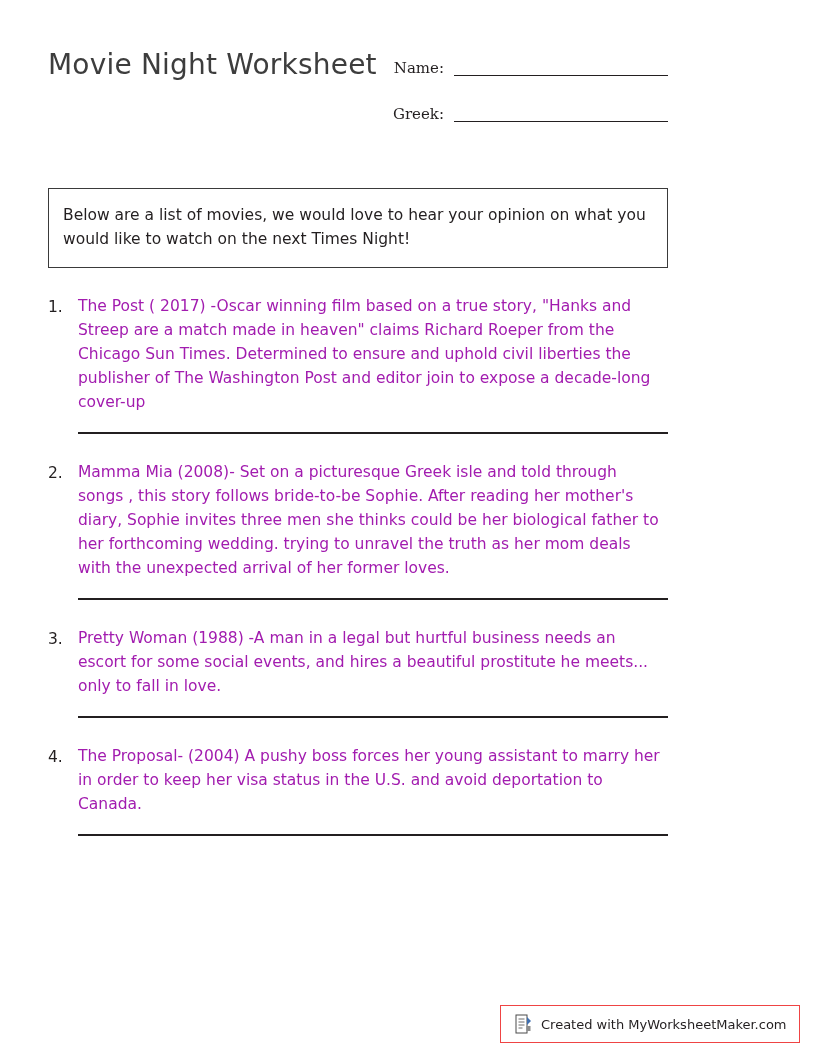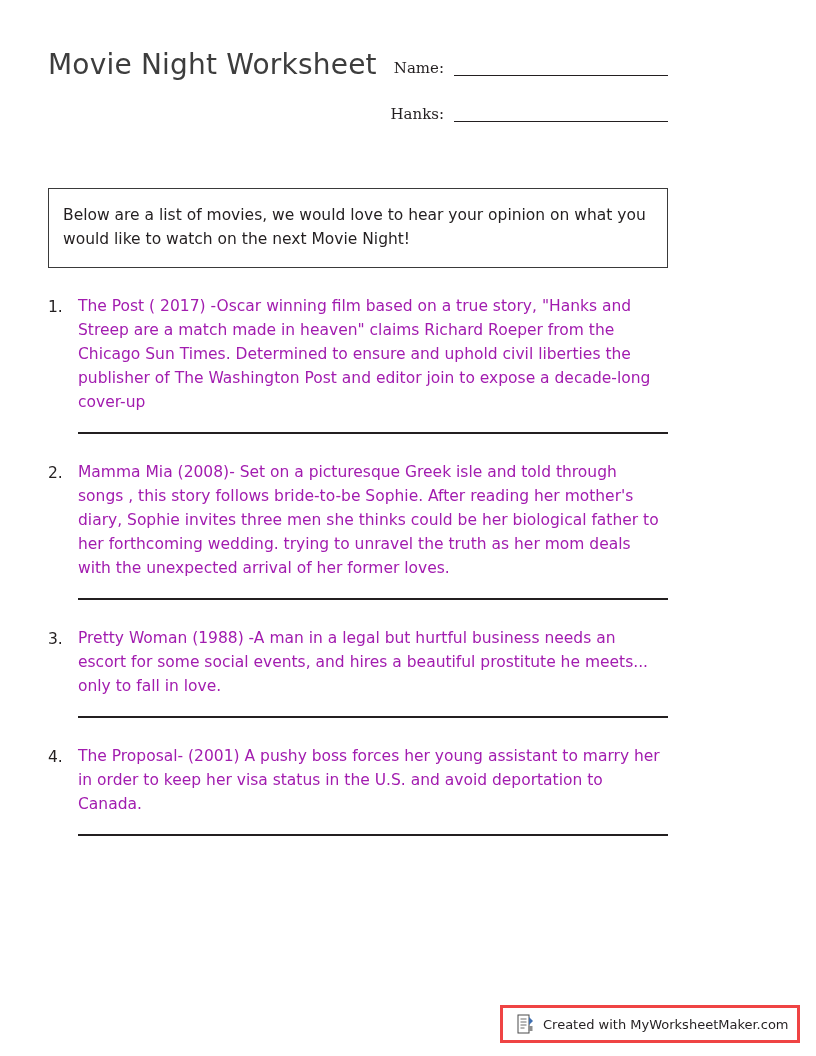--- a/index.html
+++ b/index.html
@@ -114,21 +114,21 @@
     height: 0;
   }
 
   
   .footer-badge {
     position: absolute;
     left: 500px;
     top: 1005px;
     width: 300px;
     height: 38px;
-    border: 3px solid #ef4444;
+    border: 1px solid #ef4444;
     background: #ffffff;
     display: flex;
     align-items: center;
     padding-left: 14px;
     box-sizing: border-box;
   }
   .badge-icon {
     width: 18px;
     height: 20px;
     margin-right: 8px;
@@ -149,28 +149,28 @@
 
   <div class="header">
     <h1 class="worksheet-title">Movie Night Worksheet</h1>
 
     <div class="name-date-block">
       <div class="field-row">
         <div class="field-label">Name:</div>
         <div class="field-line"></div>
       </div>
       <div class="field-row">
-        <div class="field-label">Hanks:</div>
+        <div class="field-label">Greek:</div>
         <div class="field-line"></div>
       </div>
     </div>
   </div>
 
   <div class="instructions-box">
-    <div class="instructions-text">Below are a list of movies, we would love to hear your opinion on what you would like to watch on the next Movie Night!</div>
+    <div class="instructions-text">Below are a list of movies, we would love to hear your opinion on what you would like to watch on the next Times Night!</div>
   </div>
 
   <div class="questions">
 
     <div class="question">
       <div class="q-body">
         <div class="q-num">1.</div>
         <div class="q-text">The Post ( 2017) -Oscar winning film based on a true story, "Hanks and Streep are a match made in heaven" claims Richard Roeper from the Chicago Sun Times. Determined to ensure and uphold civil liberties the publisher of The Washington Post and editor join to expose a decade-long cover-up</div>
       </div>
       <div class="answer-rule"></div>
@@ -188,21 +188,21 @@
       <div class="q-body">
         <div class="q-num">3.</div>
         <div class="q-text">Pretty Woman (1988) -A man in a legal but hurtful business needs an escort for some social events, and hires a beautiful prostitute he meets... only to fall in love.</div>
       </div>
       <div class="answer-rule"></div>
     </div>
 
     <div class="question">
       <div class="q-body">
         <div class="q-num">4.</div>
-        <div class="q-text">The Proposal- (2001) A pushy boss forces her young assistant to marry her in order to keep her visa status in the U.S. and avoid deportation to Canada.</div>
+        <div class="q-text">The Proposal- (2004) A pushy boss forces her young assistant to marry her in order to keep her visa status in the U.S. and avoid deportation to Canada.</div>
       </div>
       <div class="answer-rule"></div>
     </div>
 
   </div>
 
   <div class="footer-badge">
     <span class="badge-icon">
       <svg width="18" height="20" viewBox="0 0 18 20" xmlns="http://www.w3.org/2000/svg">
         <rect x="1" y="1" width="11" height="18" fill="#ffffff" stroke="#4a4a4a" stroke-width="1"></rect>

